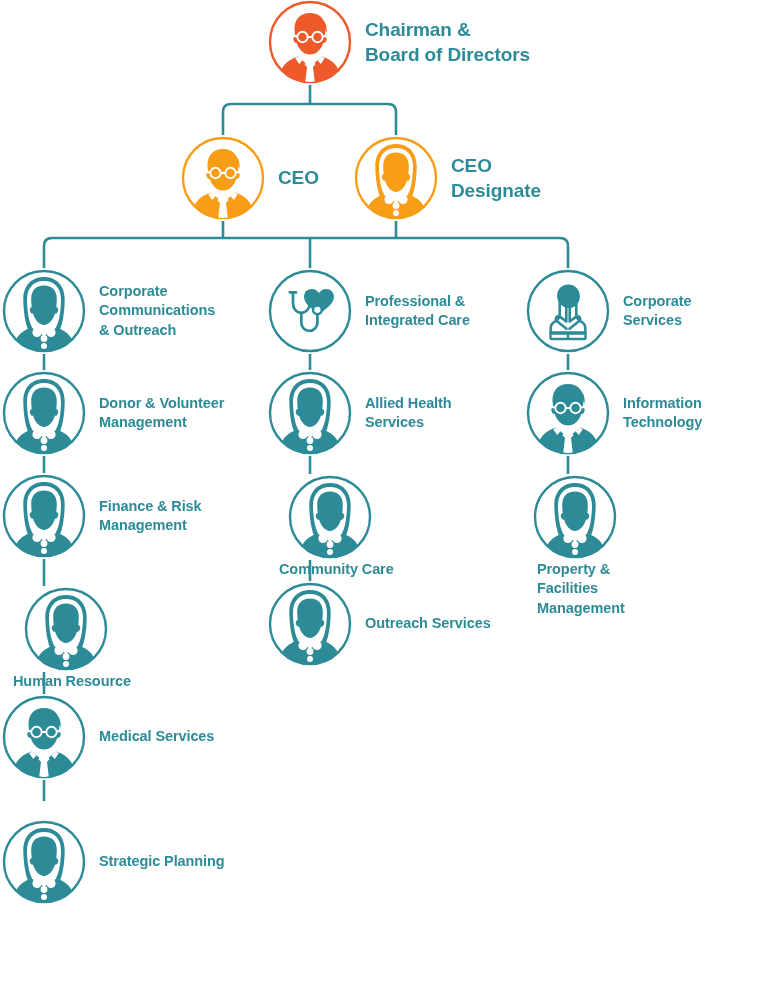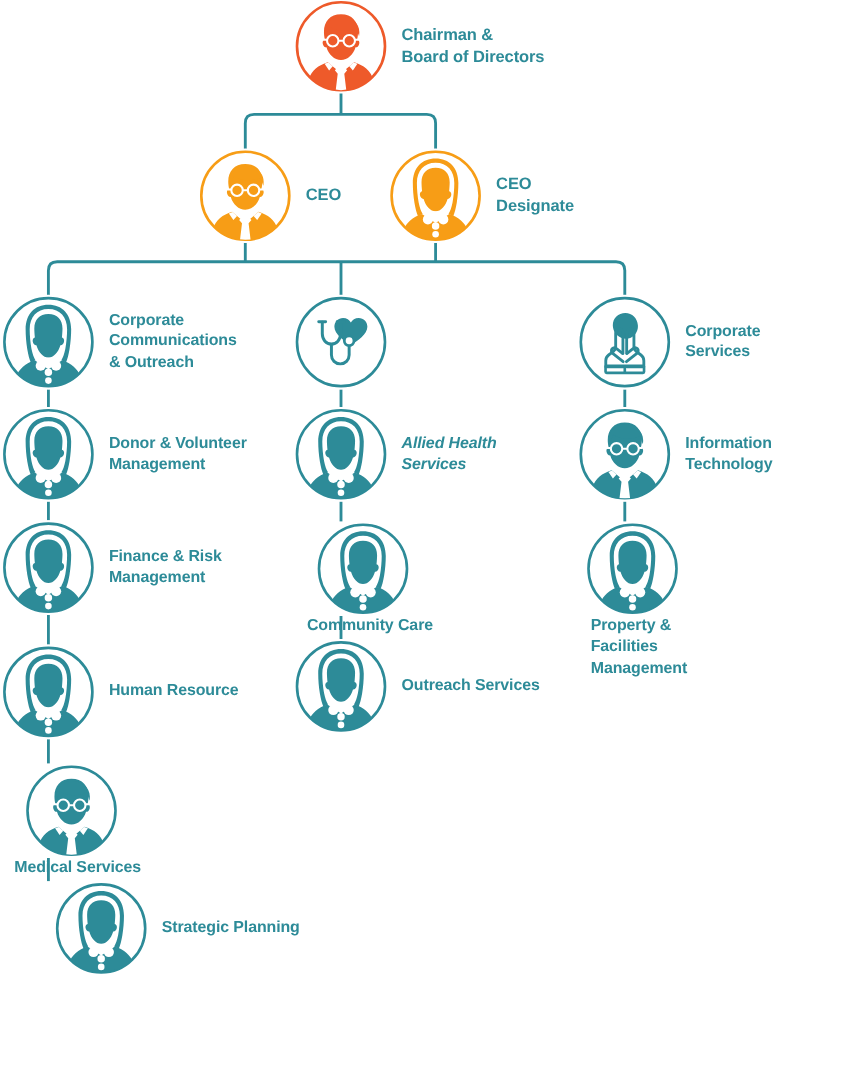--- a/index.html
+++ b/index.html
@@ -49,21 +49,21 @@
   .node-label {
     margin-left: 12px;
     font-size: 14.5px;
     font-weight: bold;
     line-height: 1.33;
     color: #2d8b98;
     white-space: pre-line;
     letter-spacing: -0.1px;
   }
   .label-lg {
-    font-size: 15px;
+    font-size: 19px;
   }
 </style>
 </head>
 <body>
 
 <div id="chart-root">
 
   <svg class="connector-layer" viewBox="0 0 768 987" width="768" height="987" xmlns="http://www.w3.org/2000/svg">
     <g fill="none" stroke="#2d8b98" stroke-width="2.6" stroke-linecap="butt">
 
@@ -257,21 +257,21 @@
           <circle cx="43" cy="61.5" r="4.2"></circle>
           <circle cx="43" cy="70.5" r="3.4"></circle>
           <circle cx="43" cy="78" r="3"></circle>
         </g>
       </svg>
     </div>
     <div class="node-label">Finance &amp; Risk
 Management</div>
   </div>
 
-  <div class="node" style="left:1px; top:586px;">
+  <div class="node" style="left:1px; top:586px;flex-direction:column;">
     <div class="node-circle">
       <svg viewBox="0 0 86 86" xmlns="http://www.w3.org/2000/svg">
         <defs>
             <clipPath id="clipF4">
               <circle cx="43" cy="43" r="40"></circle>
             </clipPath>
           </defs>
         <circle cx="43" cy="43" r="40" fill="#ffffff" stroke="#2d8b98" stroke-width="2.4"></circle>
         <g clip-path="url(#clipF4)" fill="#2d8b98">
           <path d="M43 13c-10.6 0-17 7.2-17 18.4 0 5.6 .6 12.4 1.6 17.6 .9 4.6 2.2 8.2 3.6 10.4l-4.2 2.1c-1.3-2.9-2.4-7.2-3.2-12 -1-6-1.5-12.6-1.5-18.1C22.3 17.4 30.6 9 43 9s20.7 8.4 20.7 22.4c0 5.5-.5 12.1-1.5 18.1 -.8 4.8-1.9 9.1-3.2 12l-4.2-2.1c1.4-2.2 2.7-5.8 3.6-10.4 1-5.2 1.6-12 1.6-17.6C60 20.2 53.6 13 43 13z"></path>
@@ -283,21 +283,21 @@
           <circle cx="50" cy="64.5" r="4.6"></circle>
           <circle cx="43" cy="61.5" r="4.2"></circle>
           <circle cx="43" cy="70.5" r="3.4"></circle>
           <circle cx="43" cy="78" r="3"></circle>
         </g>
       </svg>
     </div>
     <div class="node-label">Human Resource</div>
   </div>
 
-  <div class="node" style="left:1px; top:694px;flex-direction:column;">
+  <div class="node" style="left:1px; top:694px;">
     <div class="node-circle">
       <svg viewBox="0 0 86 86" xmlns="http://www.w3.org/2000/svg">
         <defs>
             <clipPath id="clipM1">
               <circle cx="43" cy="43" r="40"></circle>
             </clipPath>
           </defs>
         <circle cx="43" cy="43" r="40" fill="#ffffff" stroke="#2d8b98" stroke-width="2.4"></circle>
         <g clip-path="url(#clipM1)" fill="#2d8b98">
           <path d="M43 14c-10 0-15.5 6.5-15.5 16 0 2 .3 4.6 .9 6.9 -1.6 .5 -2.4 2 -2 3.8 .5 2.3 1.9 3.5 3.4 3.3 1.9 6.6 7.2 11.6 13.2 11.6s11.3-5 13.2-11.6c1.5 .2 2.9-1 3.4-3.3 .4-1.8-.4-3.3-2-3.8 .6-2.3 .9-4.9 .9-6.9 0-9.5-5.5-16-15.5-16z"></path>
@@ -314,21 +314,21 @@
           <circle cx="50.5" cy="38" r="5.2"></circle>
           <path d="M40.7 38h4.6"></path>
           <path d="M30.3 37.2h-3.6"></path>
           <path d="M55.7 37.2h3.6"></path>
         </g>
       </svg>
     </div>
     <div class="node-label">Medical Services</div>
   </div>
 
-  <div class="node" style="left:1px; top:801px;padding-left:48px;">
+  <div class="node" style="left:1px; top:819px;">
     <div class="node-circle">
       <svg viewBox="0 0 86 86" xmlns="http://www.w3.org/2000/svg">
         <defs>
             <clipPath id="clipF5">
               <circle cx="43" cy="43" r="40"></circle>
             </clipPath>
           </defs>
         <circle cx="43" cy="43" r="40" fill="#ffffff" stroke="#2d8b98" stroke-width="2.4"></circle>
         <g clip-path="url(#clipF5)" fill="#2d8b98">
           <path d="M43 13c-10.6 0-17 7.2-17 18.4 0 5.6 .6 12.4 1.6 17.6 .9 4.6 2.2 8.2 3.6 10.4l-4.2 2.1c-1.3-2.9-2.4-7.2-3.2-12 -1-6-1.5-12.6-1.5-18.1C22.3 17.4 30.6 9 43 9s20.7 8.4 20.7 22.4c0 5.5-.5 12.1-1.5 18.1 -.8 4.8-1.9 9.1-3.2 12l-4.2-2.1c1.4-2.2 2.7-5.8 3.6-10.4 1-5.2 1.6-12 1.6-17.6C60 20.2 53.6 13 43 13z"></path>
@@ -354,23 +354,25 @@
         <path d="M53.5 22c-3.6 0-6.3 2-7.7 4.6 -1.4-2.6-4.1-4.6-7.7-4.6 -4.9 0-8.6 3.7-8.6 8.8 0 7.6 9.8 13.6 16.3 18.6 6.5-5 16.3-11 16.3-18.6 0-5.1-3.7-8.8-8.6-8.8z" fill="#2d8b98" transform="translate(8,-2) scale(0.92) translate(2,3)"></path>
         <g fill="none" stroke="#2d8b98" stroke-width="2.7" stroke-linecap="round">
           <path d="M26 25v10.5c0 5.3 3.6 9.3 8.3 9.3s8.3-4 8.3-9.3V25"></path>
           <path d="M22.8 24.4h6.2"></path>
           <path d="M39.6 24.4h6.2"></path>
           <path d="M34.3 45.2v9.6c0 4.6 3.6 8 8 8 4.5 0 8.1-3.5 8.1-8.1v-8.8"></path>
         </g>
         <circle cx="50.4" cy="41.8" r="4.4" fill="#ffffff" stroke="#2d8b98" stroke-width="2.5"></circle>
       </svg>
     </div>
-  </div>
-
-  <div class="node" style="left:267px; top:370px;font-style:italic;">
+    <div class="node-label">Professional &amp;
+Integrated Care</div>
+  </div>
+
+  <div class="node" style="left:267px; top:370px;">
     <div class="node-circle">
       <svg viewBox="0 0 86 86" xmlns="http://www.w3.org/2000/svg">
         <defs>
             <clipPath id="clipF6">
               <circle cx="43" cy="43" r="40"></circle>
             </clipPath>
           </defs>
         <circle cx="43" cy="43" r="40" fill="#ffffff" stroke="#2d8b98" stroke-width="2.4"></circle>
         <g clip-path="url(#clipF6)" fill="#2d8b98">
           <path d="M43 13c-10.6 0-17 7.2-17 18.4 0 5.6 .6 12.4 1.6 17.6 .9 4.6 2.2 8.2 3.6 10.4l-4.2 2.1c-1.3-2.9-2.4-7.2-3.2-12 -1-6-1.5-12.6-1.5-18.1C22.3 17.4 30.6 9 43 9s20.7 8.4 20.7 22.4c0 5.5-.5 12.1-1.5 18.1 -.8 4.8-1.9 9.1-3.2 12l-4.2-2.1c1.4-2.2 2.7-5.8 3.6-10.4 1-5.2 1.6-12 1.6-17.6C60 20.2 53.6 13 43 13z"></path>

